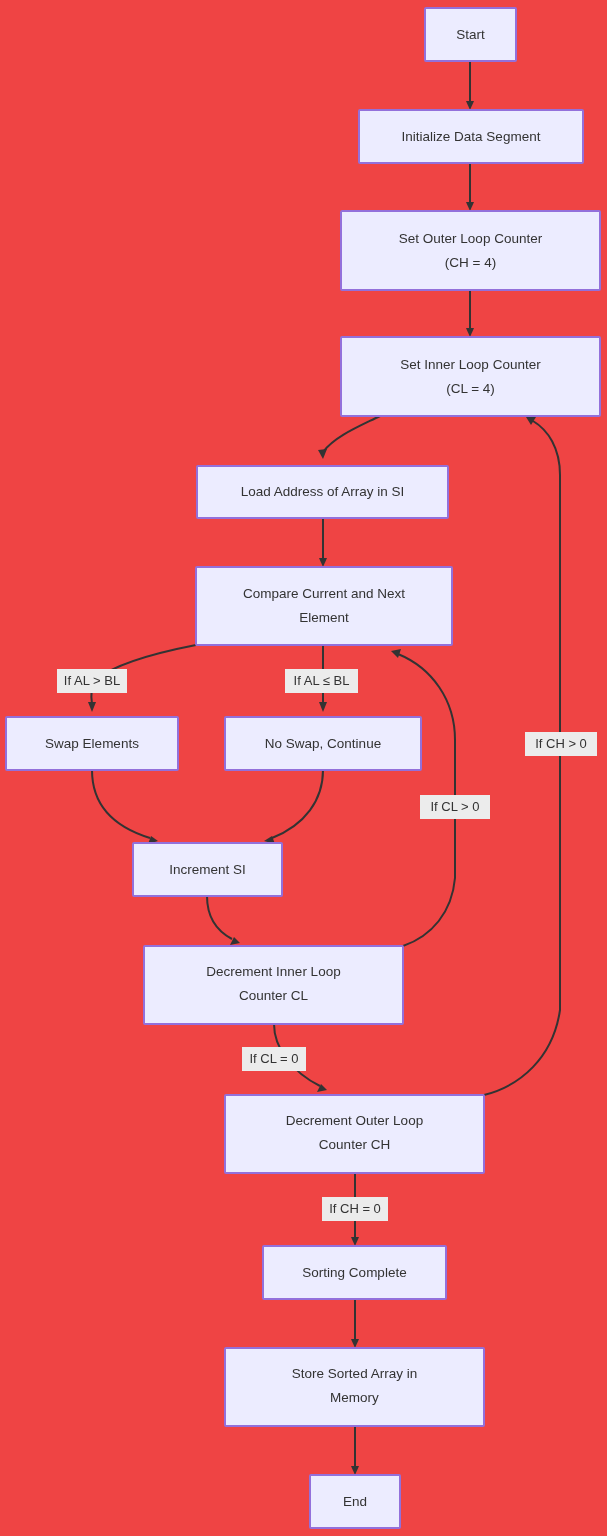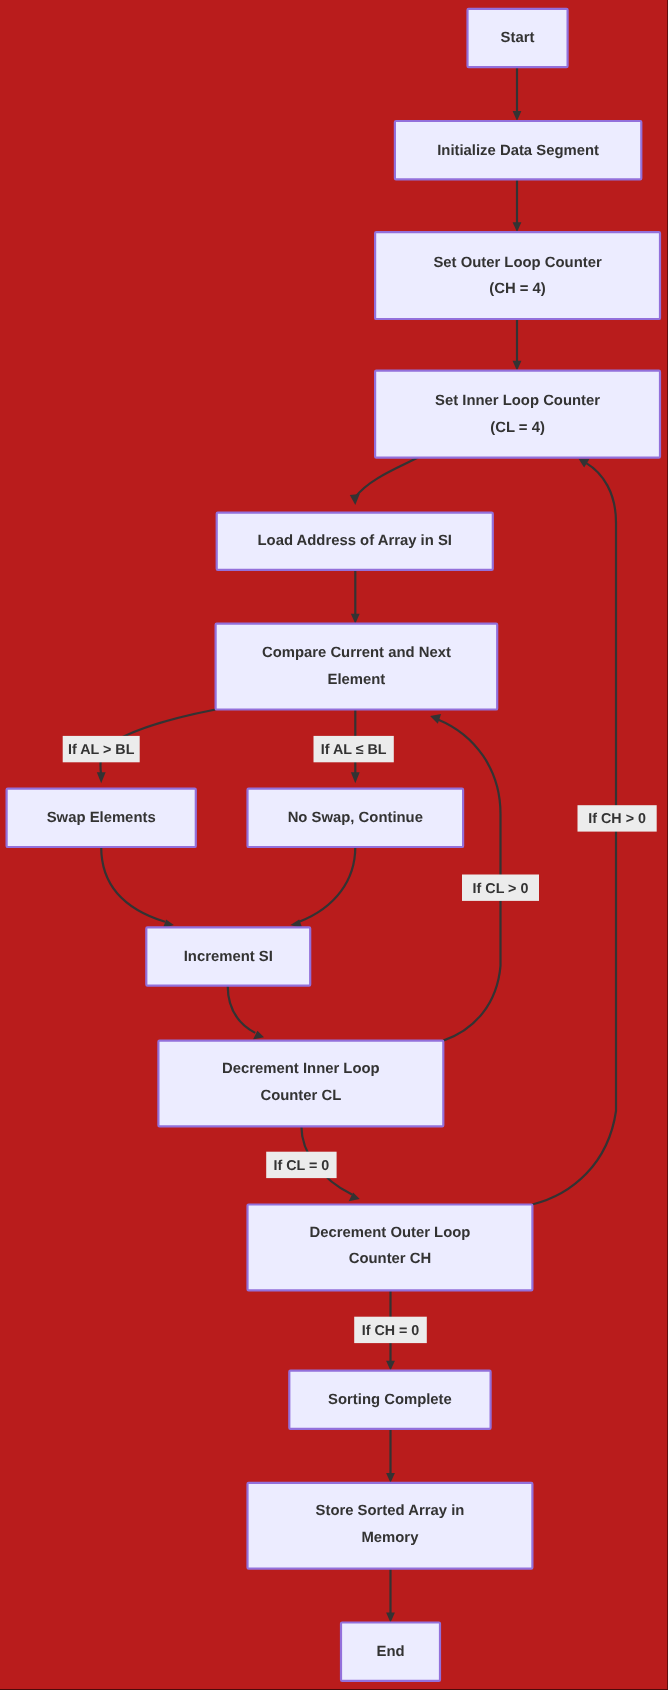--- a/index.html
+++ b/index.html
@@ -5,24 +5,23 @@
 <style>
   html, body {
     margin: 0;
     padding: 0;
     background: #000000;
   }
   #flow-root {
     position: relative;
     width: 607px;
     height: 1536px;
-    background: #b91c1c;
+    background: #ef4444;
     overflow: hidden;
     font-family: "Liberation Sans", sans-serif;
-    font-weight: bold;
   }
   svg#flow-svg {
     position: absolute;
     top: 0;
     left: 0;
     width: 607px;
     height: 1536px;
     display: block;
   }
   .node-rect {

